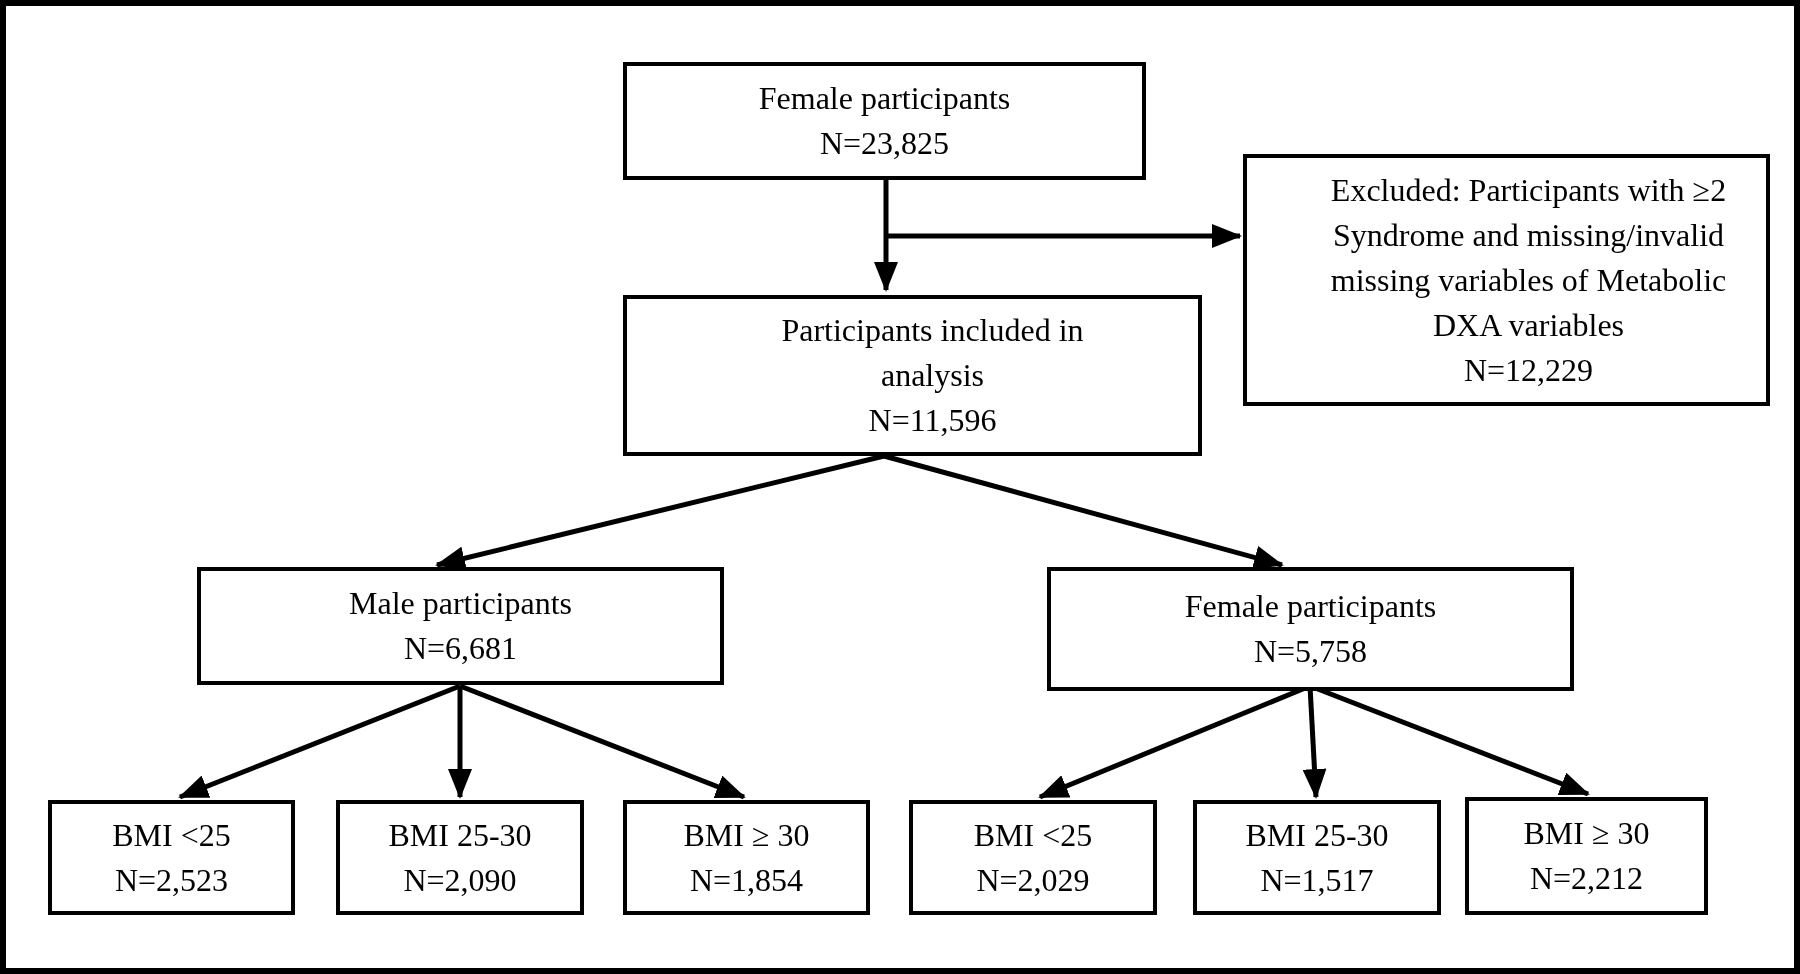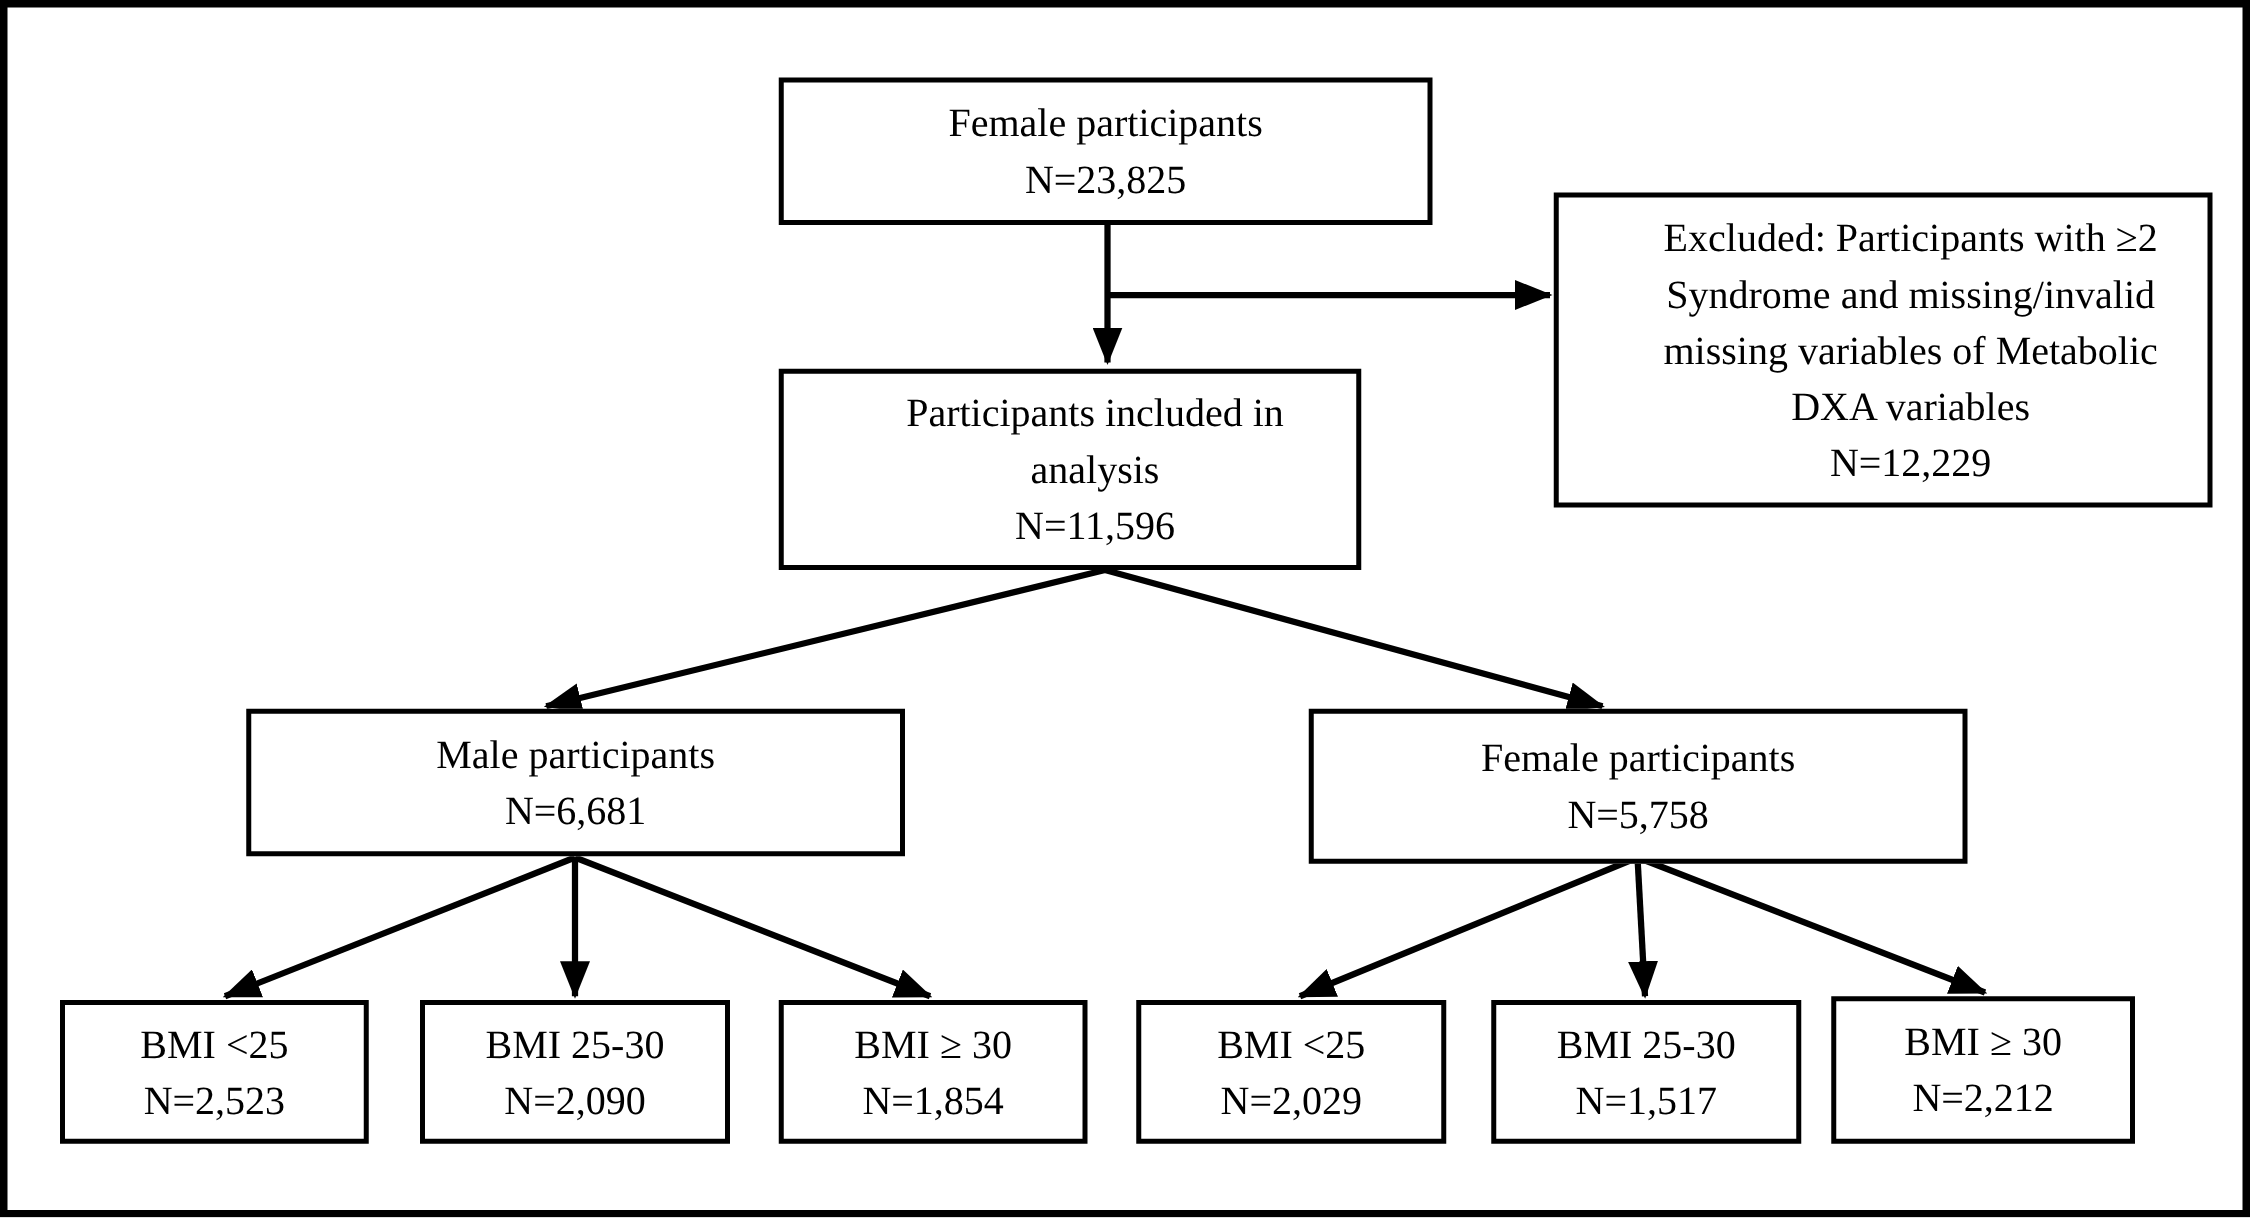--- a/index.html
+++ b/index.html
@@ -45,21 +45,21 @@
     align-items: center;
     text-align: center;
     font-size: 32px;
     line-height: 45px;
     white-space: nowrap;
   }
   .node.wrap { white-space: normal; padding-left: 44px; }
   
   #node-adult    { left: 623px;  top: 62px;  width: 523px; height: 118px; }
   #node-excluded { left: 1243px; top: 154px; width: 527px; height: 252px; }
-  #node-included { left: 623px;  top: 295px; width: 466px; height: 161px; padding-left: 40px; }
+  #node-included { left: 623px;  top: 295px; width: 579px; height: 161px; padding-left: 40px; }
   #node-male     { left: 197px;  top: 567px; width: 527px; height: 118px; }
   #node-female   { left: 1047px; top: 567px; width: 527px; height: 124px; }
   #node-m-bmi1   { left: 48px;   top: 800px; width: 247px; height: 115px; }
   #node-m-bmi2   { left: 336px;  top: 800px; width: 248px; height: 115px; }
   #node-m-bmi3   { left: 623px;  top: 800px; width: 247px; height: 115px; }
   #node-f-bmi1   { left: 909px;  top: 800px; width: 248px; height: 115px; }
   #node-f-bmi2   { left: 1193px; top: 800px; width: 248px; height: 115px; }
   #node-f-bmi3   { left: 1465px; top: 797px; width: 243px; height: 118px; }
 </style>
 </head>

